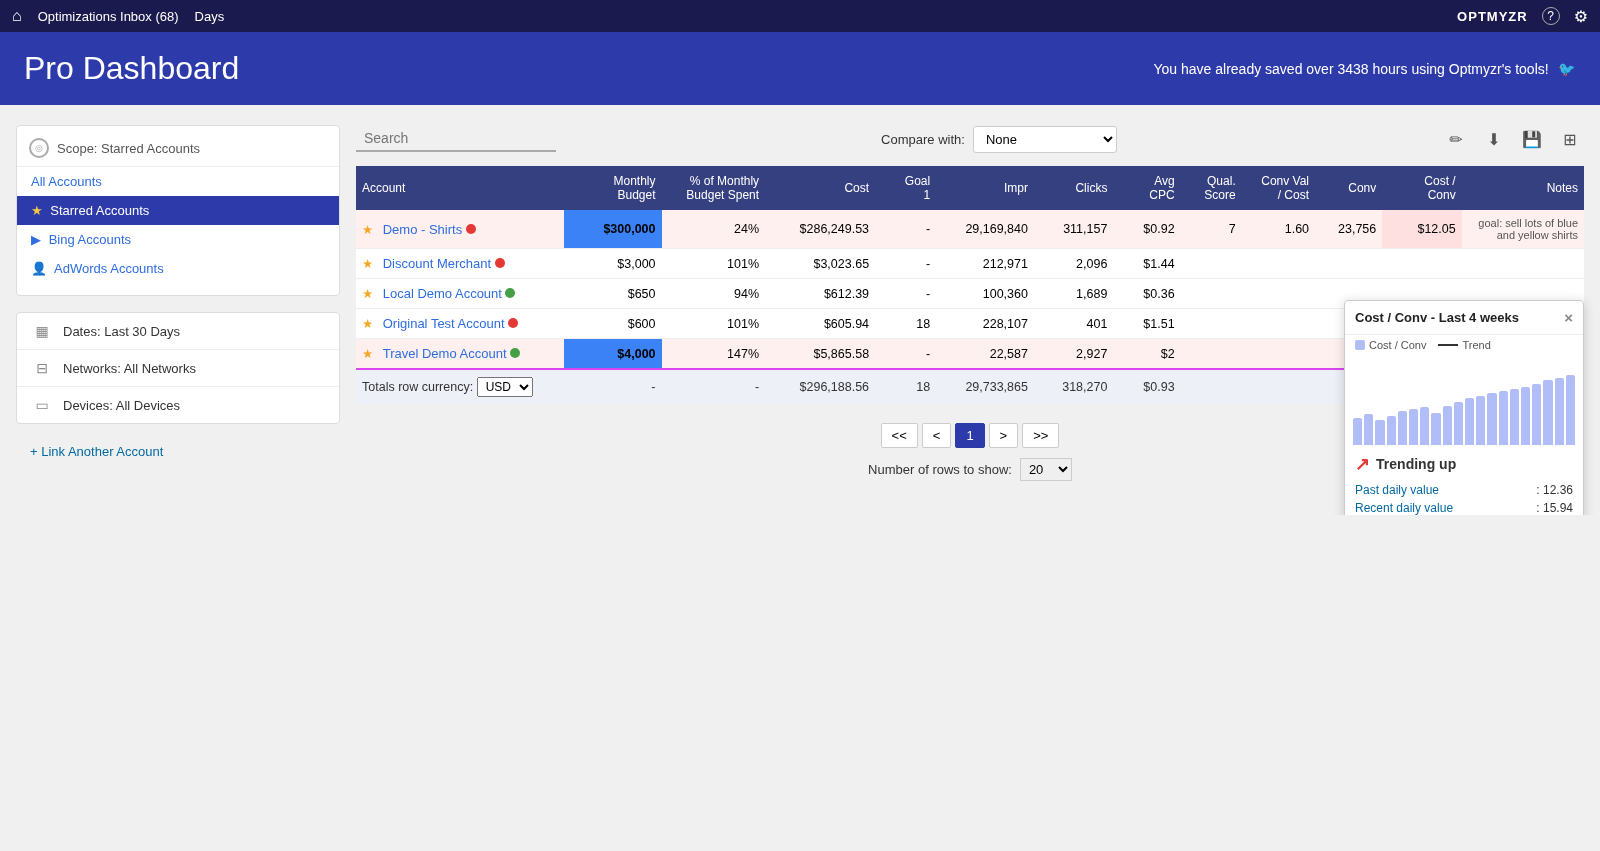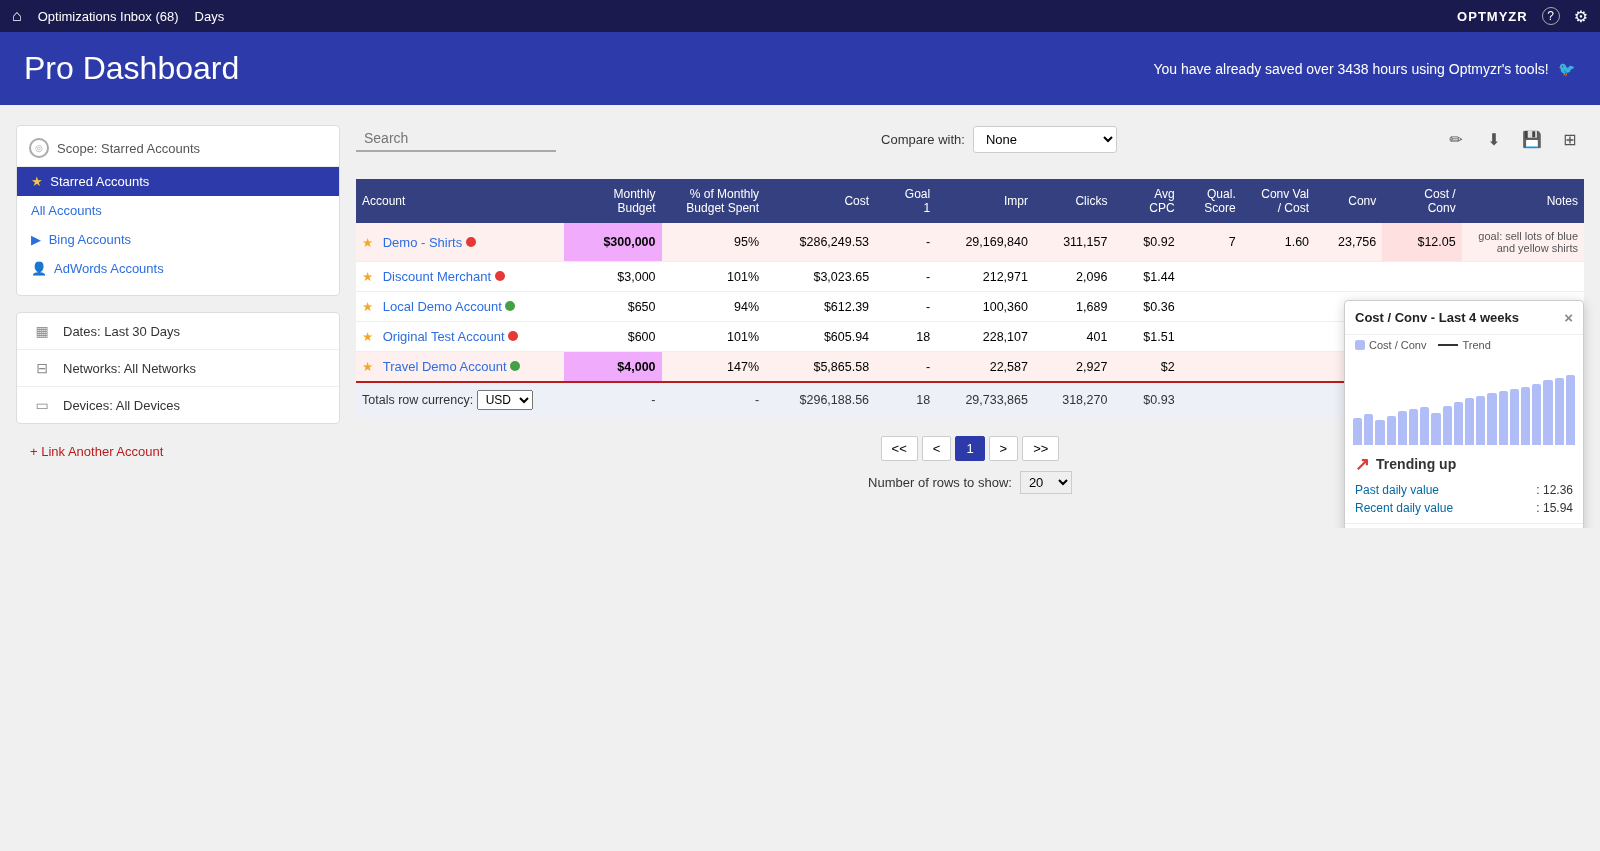--- a/index.html
+++ b/index.html
@@ -77,30 +77,30 @@
       align-items: center;
       gap: 10px;
       padding: 10px 14px;
       border-bottom: 1px solid #eee;
       font-size: 13px;
       color: #333;
     }
     .filter-row:last-child { border-bottom: none; }
     .filter-icon { width: 22px; height: 16px; display: flex; align-items: center; justify-content: center; color: #888; font-size: 14px; }
 
-    .link-another { color: #b91c1c; font-size: 13px; padding: 4px 14px; display: flex; align-items: center; gap: 4px; cursor: pointer; }
+    .link-another { color: #0369a1; font-size: 13px; padding: 4px 14px; display: flex; align-items: center; gap: 4px; cursor: pointer; }
 
     
     .main { flex: 1; padding: 0 16px 0 16px; position: relative; }
 
     .toolbar {
       display: flex;
       align-items: center;
       justify-content: space-between;
-      margin-bottom: 26px;
+      margin-bottom: 13px;
     }
     .search-input {
       border: none;
       border-bottom: 2px solid #aaa;
       outline: none;
       font-size: 14px;
       padding: 4px 8px;
       width: 200px;
       background: transparent;
     }
@@ -141,24 +141,24 @@
     }
     .accounts-table td.left { text-align: left; }
     .accounts-table tr.highlighted { background: #fff0f0; }
 
     .account-name { color: #2d6de0; cursor: pointer; text-decoration: none; font-size: 13px; }
     .star-icon { color: #f5a623; margin-right: 6px; }
     .status-dot { display: inline-block; width: 10px; height: 10px; border-radius: 50%; }
     .dot-red { background: #e53935; }
     .dot-green { background: #43a047; }
 
-    .budget-cell { background: #f0abfc; font-weight: bold; }
+    .budget-cell { background: #3b82f6; font-weight: bold; }
     .highlight-cell { background: #ffe0e0; }
 
-    .totals-row td { background: #eef0f8; font-weight: normal; color: #333; border-top: 2px solid #b91c1c; }
+    .totals-row td { background: #eef0f8; font-weight: normal; color: #333; border-top: 2px solid #d946ef; }
     .totals-row td select { font-size: 12px; padding: 1px 4px; }
 
     
     .pagination { display: flex; align-items: center; justify-content: center; gap: 4px; margin: 18px 0 10px 0; }
     .page-btn {
       border: 1px solid #ccc; background: white; padding: 4px 10px; cursor: pointer; border-radius: 2px; font-size: 13px;
     }
     .page-btn.active { background: #2d3aaa; color: white; border-color: #2d3aaa; }
 
     .rows-show { display: flex; align-items: center; justify-content: center; gap: 8px; font-size: 13px; color: #333; margin-bottom: 14px; }
@@ -281,25 +281,25 @@
 </div>
 
 <div class="content">
 
   <div class="sidebar">
     <div class="scope-box">
       <div class="scope-header">
         <div class="scope-icon">◎</div>
         <span>Scope: Starred Accounts</span>
       </div>
+      <div class="sidebar-item link">All Accounts</div>
       <div class="sidebar-item active">
         <span style="color:#f5c842; margin-right:4px;">★</span>
         <span>Starred Accounts</span>
       </div>
-      <div class="sidebar-item link">All Accounts</div>
       <div class="sidebar-item link">
         <span style="margin-right:4px;">▶</span>
         <span>Bing Accounts</span>
       </div>
       <div class="sidebar-item link">
         <span style="margin-right:4px;">👤</span>
         <span>AdWords Accounts</span>
       </div>
     </div>
 
@@ -360,21 +360,21 @@
         </tr>
       </thead>
       <tbody id="table-body">
       <tr class="highlighted">
       <td class="left">
         <span class="star-icon">★</span>
         <a class="account-name">Demo - Shirts</a>
         <span class="status-dot dot-red"></span>
       </td>
       <td class="budget-cell">$300,000</td>
-      <td>95%</td>
+      <td>24%</td>
       <td>$286,249.53</td>
       <td>-</td>
       <td>29,169,840</td>
       <td>311,157</td>
       <td>$0.92</td>
       <td>7</td>
       <td>1.60</td>
       <td>23,756</td>
       <td class="highlight-cell">$12.05</td>
       <td class="notes-cell">goal: sell lots of blue and yellow shirts</td>

